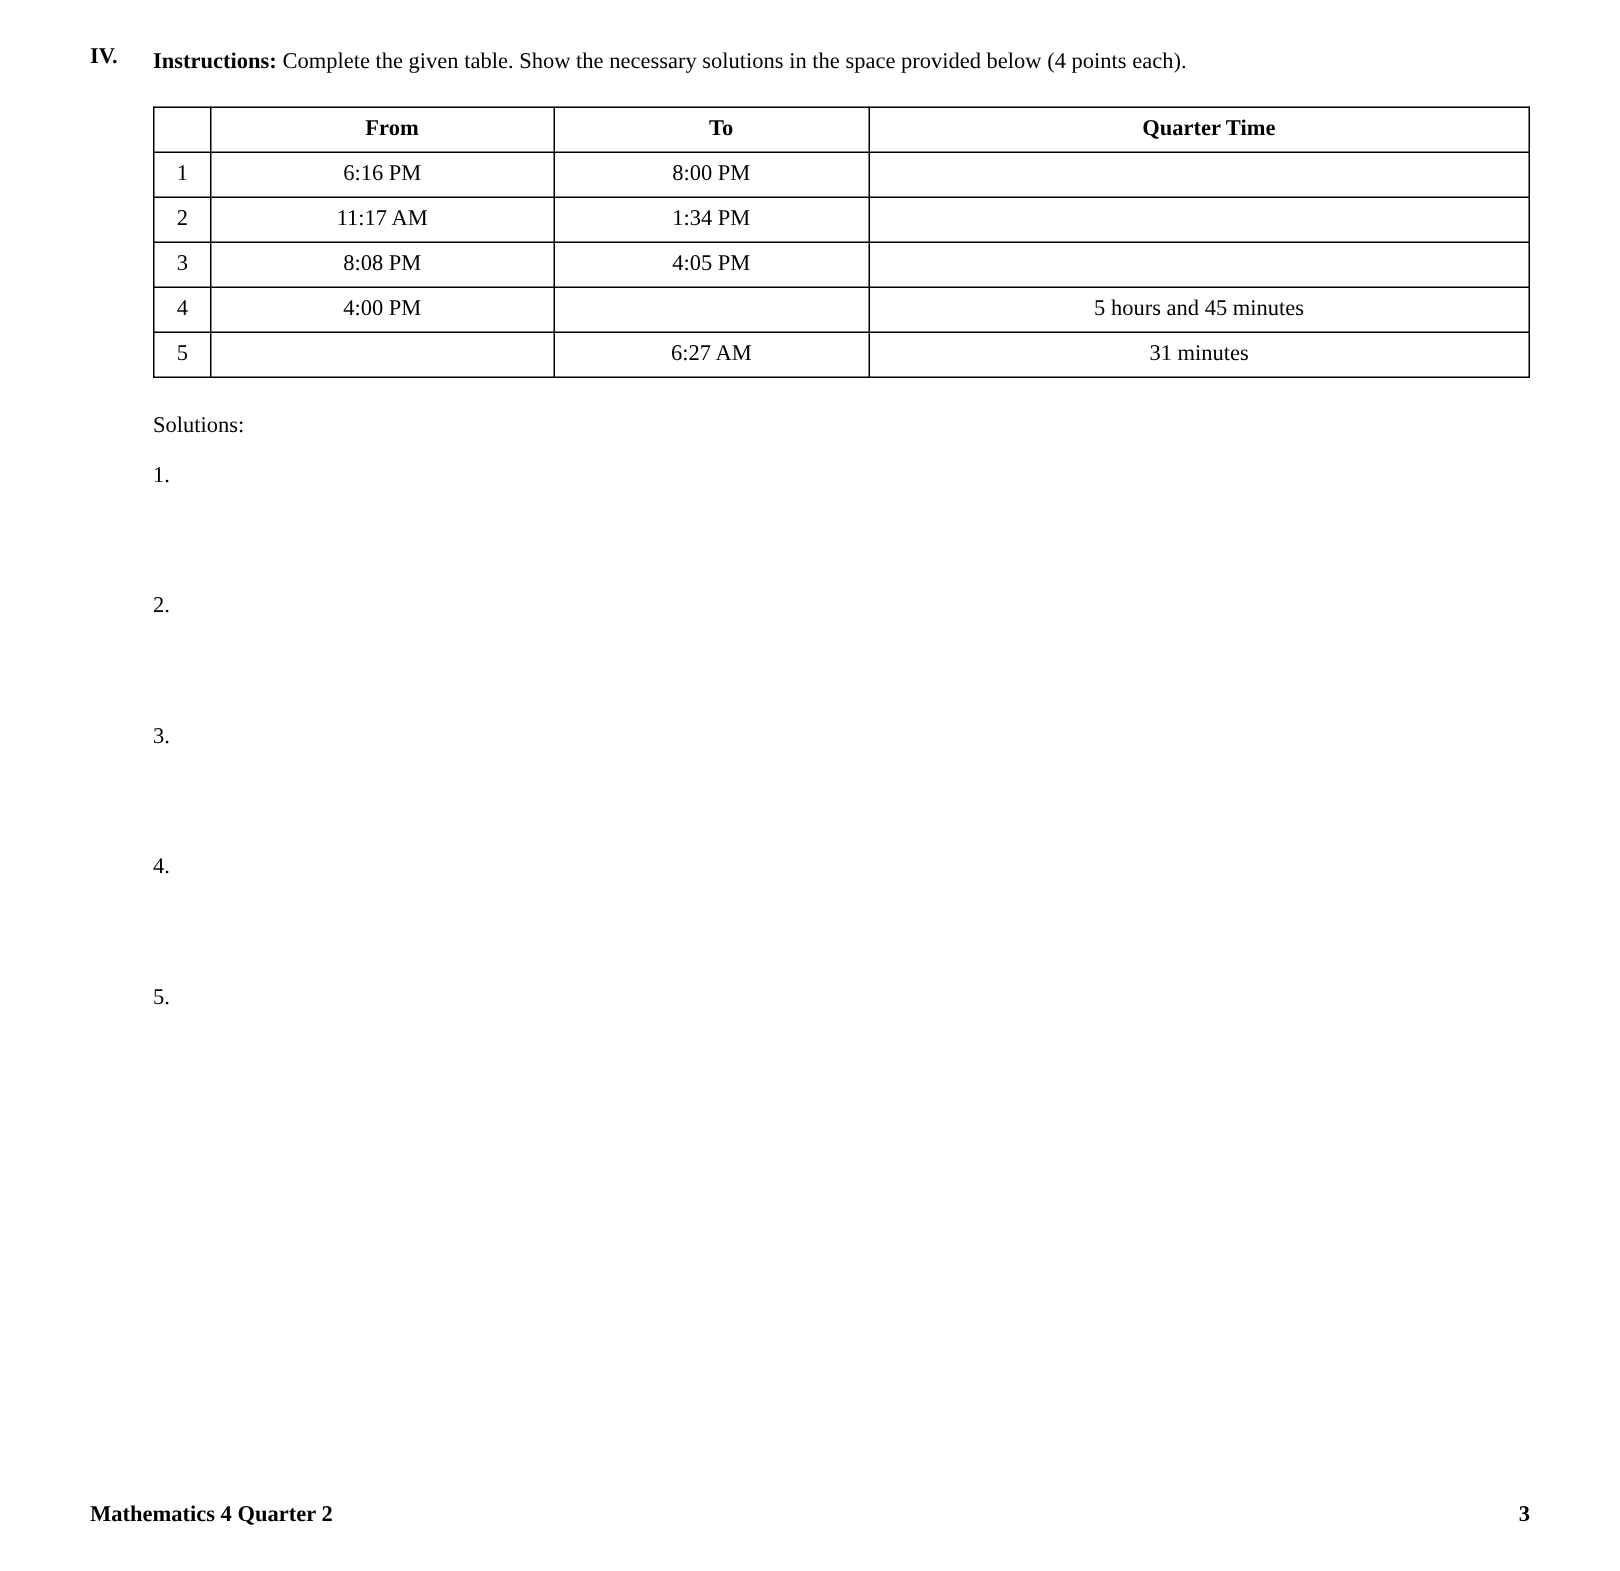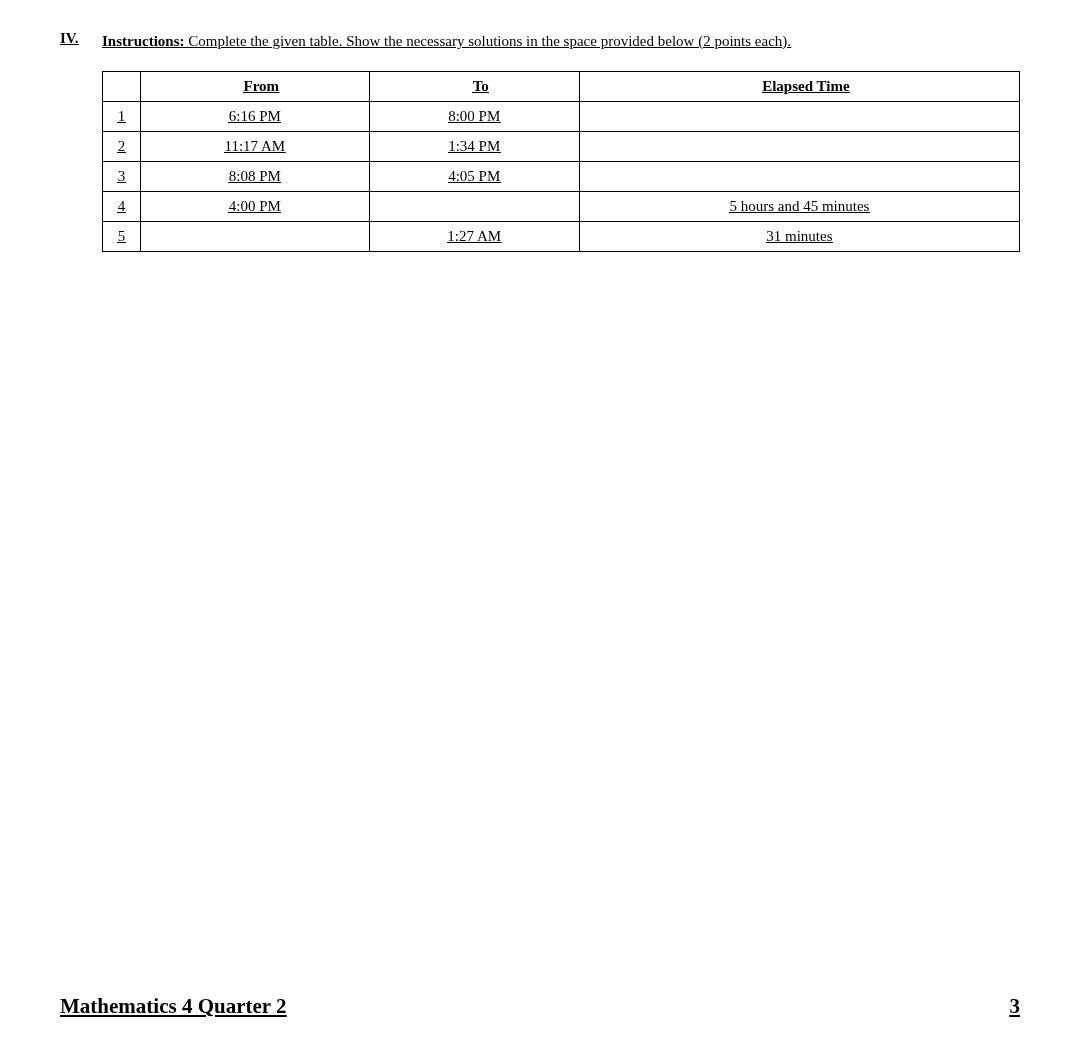--- a/index.html
+++ b/index.html
@@ -1,19 +1,18 @@
 <!DOCTYPE html>
 <html><head>
   <meta charset="utf-8">
   <style>
     * {
       margin: 0;
       padding: 0;
       box-sizing: border-box;
-      text-decoration: underline;
     }
 
     body {
       background: #ffffff;
       font-family: 'Times New Roman', Times, serif;
       font-size: 15px;
       color: #000000;
       width: 1080px;
       min-height: 1047px;
       padding: 30px 60px 30px 60px;
@@ -94,44 +93,44 @@
 
     .page-footer {
       position: fixed;
       bottom: 28px;
       left: 60px;
       right: 60px;
       display: flex;
       justify-content: space-between;
       align-items: center;
       font-weight: bold;
-      font-size: 21px;
+      font-size: 15px;
       text-align: right;
     }
   </style>
 </head>
 <body>
 
 <div class="page-container">
 
   <div class="instructions-header">
     <span class="roman-numeral">IV.</span>
     <span class="instructions-text">
-      <span class="instructions-bold">Instructions:</span><span> Complete the given table. Show the necessary solutions in the space provided below (2 points each).</span>
+      <span class="instructions-bold">Instructions:</span><span> Complete the given table. Show the necessary solutions in the space provided below (4 points each).</span>
     </span>
   </div>
 
   <div class="table-wrapper">
     <table>
       <thead>
         <tr>
           <th></th>
           <th><strong>From</strong></th>
           <th><strong>To</strong></th>
-          <th><strong>Elapsed Time</strong></th>
+          <th><strong>Quarter Time</strong></th>
         </tr>
       </thead>
       <tbody id="table-body">
       <tr>
             <td class="row-num">1</td>
             <td>6:16 PM</td>
             <td>8:00 PM</td>
             <td class="elapsed-time"></td>
           </tr>
           <tr>
@@ -148,26 +147,45 @@
           </tr>
           <tr>
             <td class="row-num">4</td>
             <td>4:00 PM</td>
             <td></td>
             <td class="elapsed-time">5 hours and 45 minutes</td>
           </tr>
           <tr>
             <td class="row-num">5</td>
             <td></td>
-            <td>1:27 AM</td>
+            <td>6:27 AM</td>
             <td class="elapsed-time">31 minutes</td>
           </tr>
         </tbody>
     </table>
   </div>
 
+  <div class="solutions-section">
+    <div class="solutions-label">Solutions:</div>
+
+    <div class="solution-item">
+      <span>1.</span>
+    </div>
+    <div class="solution-item">
+      <span>2.</span>
+    </div>
+    <div class="solution-item">
+      <span>3.</span>
+    </div>
+    <div class="solution-item">
+      <span>4.</span>
+    </div>
+    <div class="solution-item">
+      <span>5.</span>
+    </div>
+  </div>
 
 </div>
 
 <div class="page-footer">
   <span>Mathematics 4 Quarter 2</span>
   <span>3</span>
 </div>
 
 </body></html>

